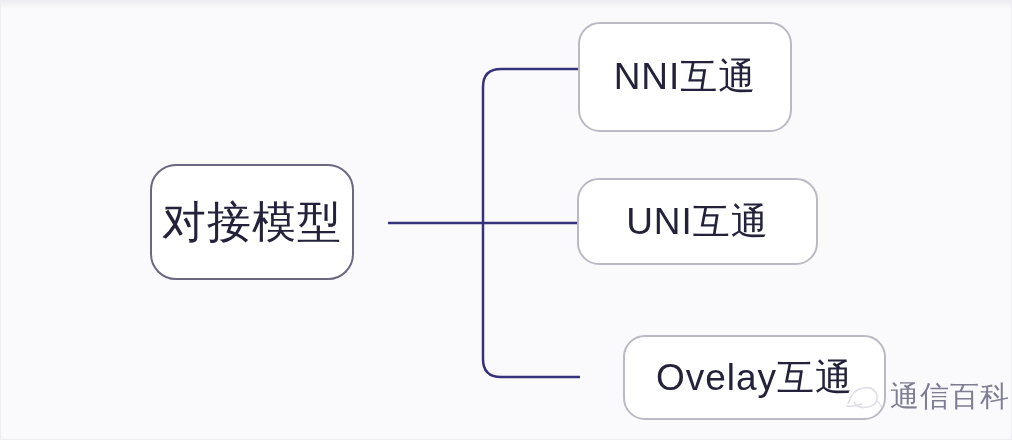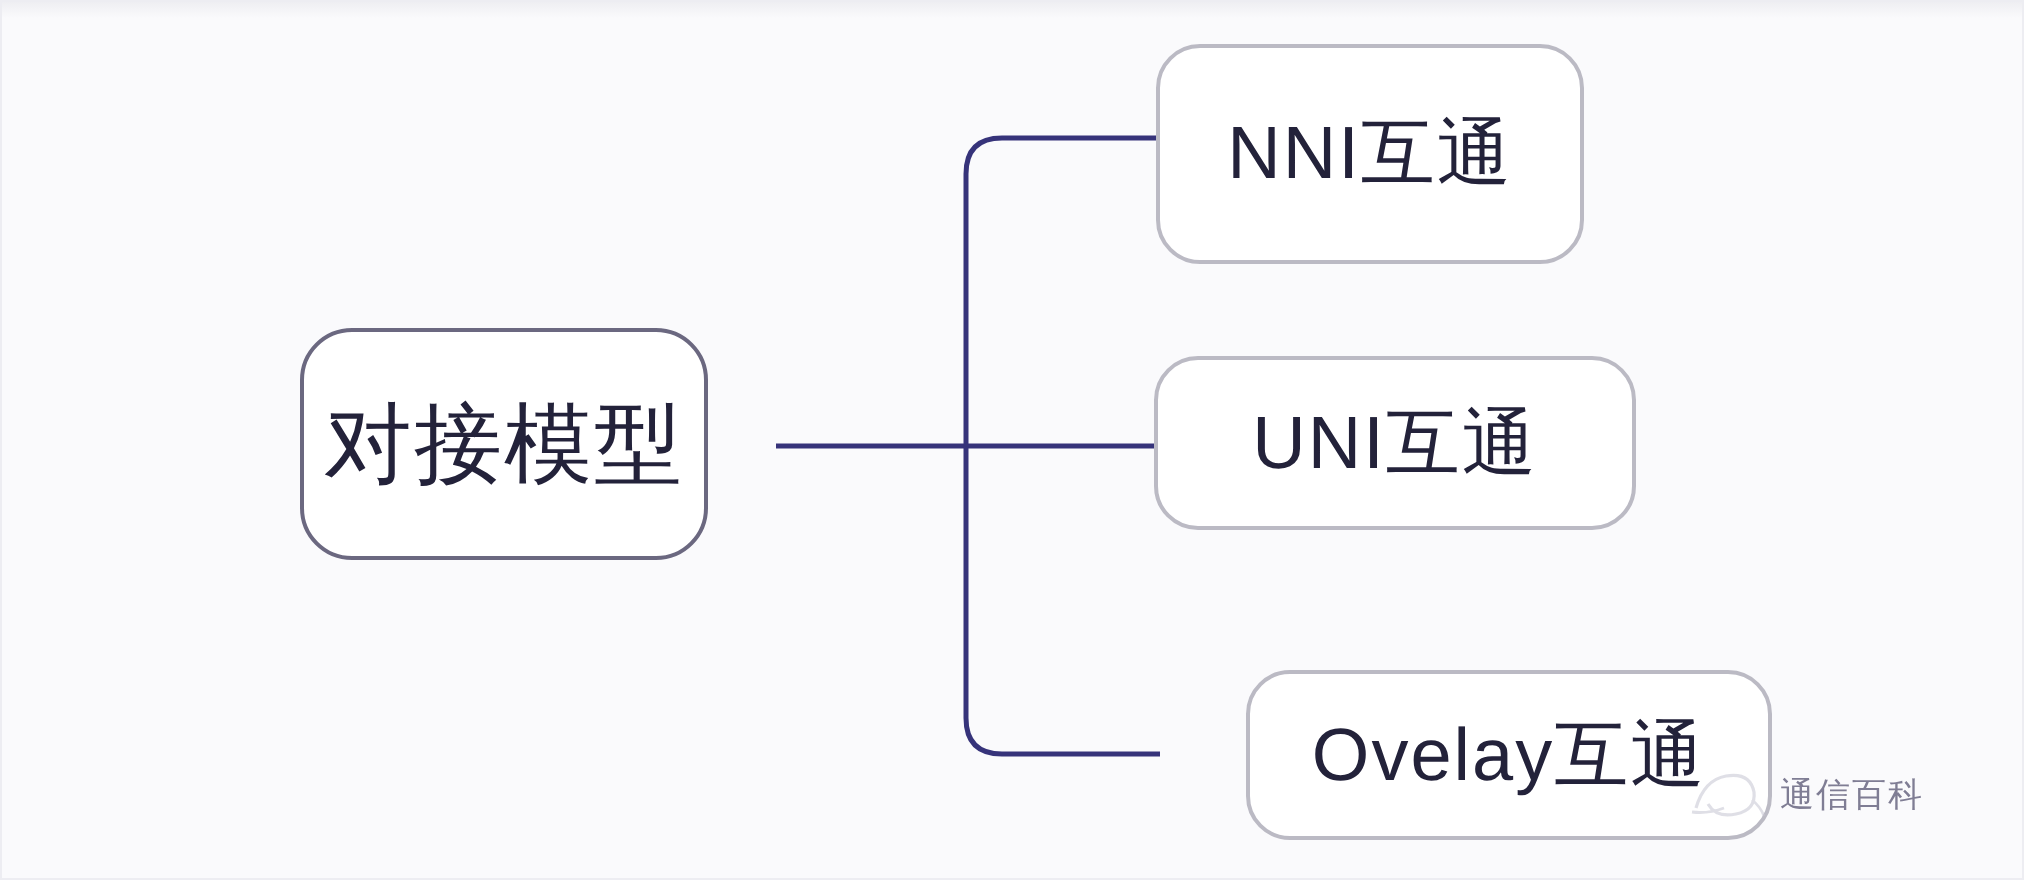--- a/index.html
+++ b/index.html
@@ -57,21 +57,21 @@
     display: flex;
     align-items: center;
   }
   .watermark-logo {
     width: 42px;
     height: 42px;
     opacity: 0.55;
   }
   .watermark-text {
     margin-left: 6px;
-    font-size: 17px;
+    font-size: 29px;
     letter-spacing: 1px;
     color: rgba(100, 97, 124, 0.82);
     white-space: nowrap;
   }
 </style>
 </head>
 <body>
 
 <div class="page">
 

